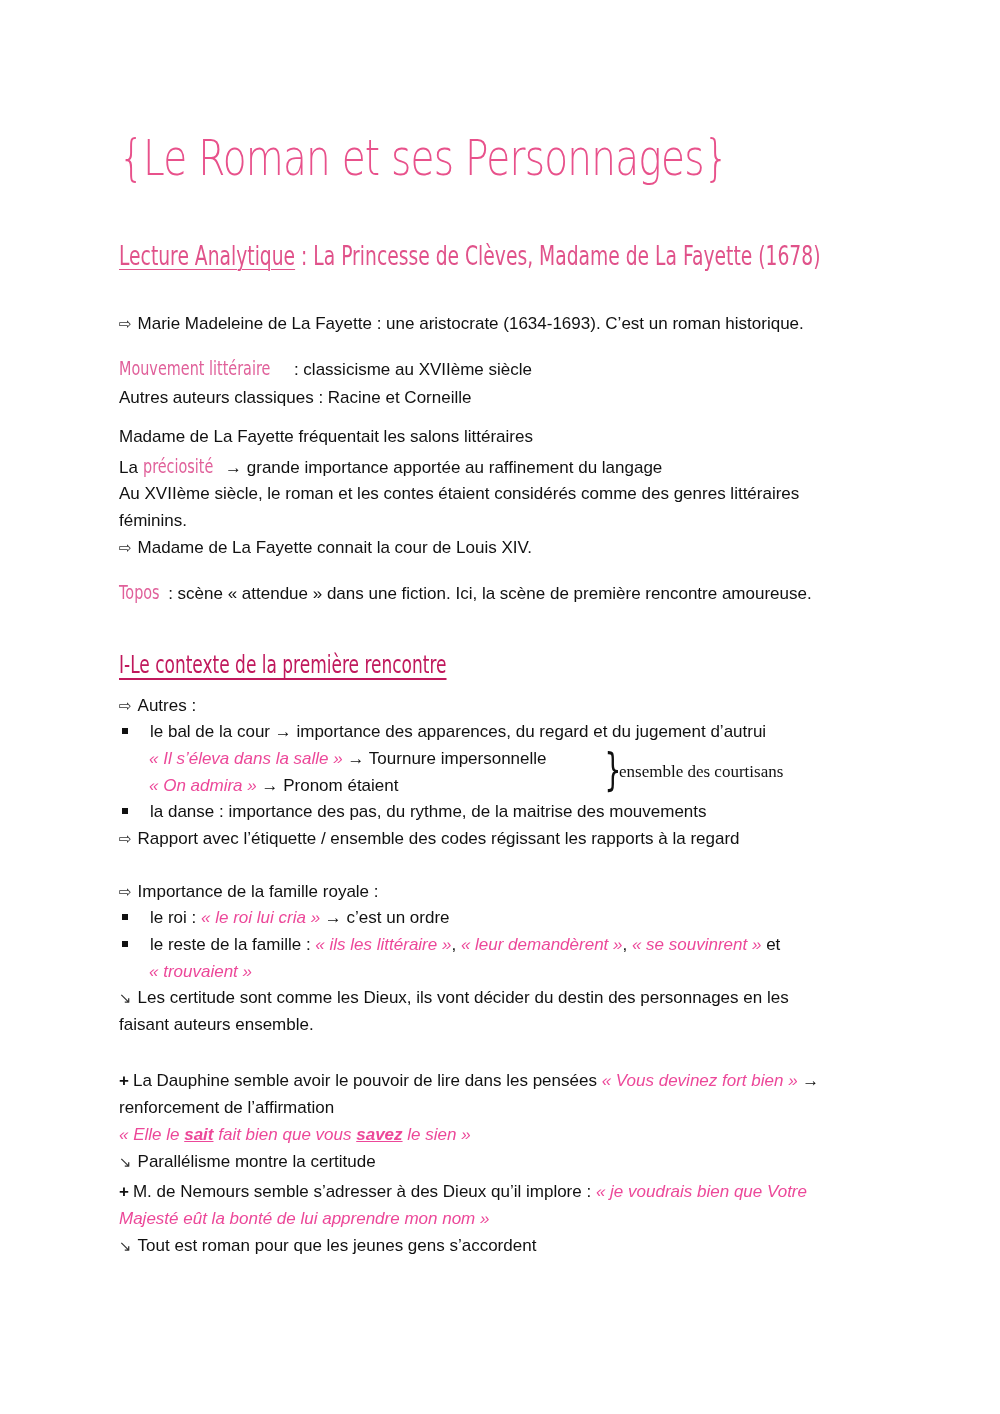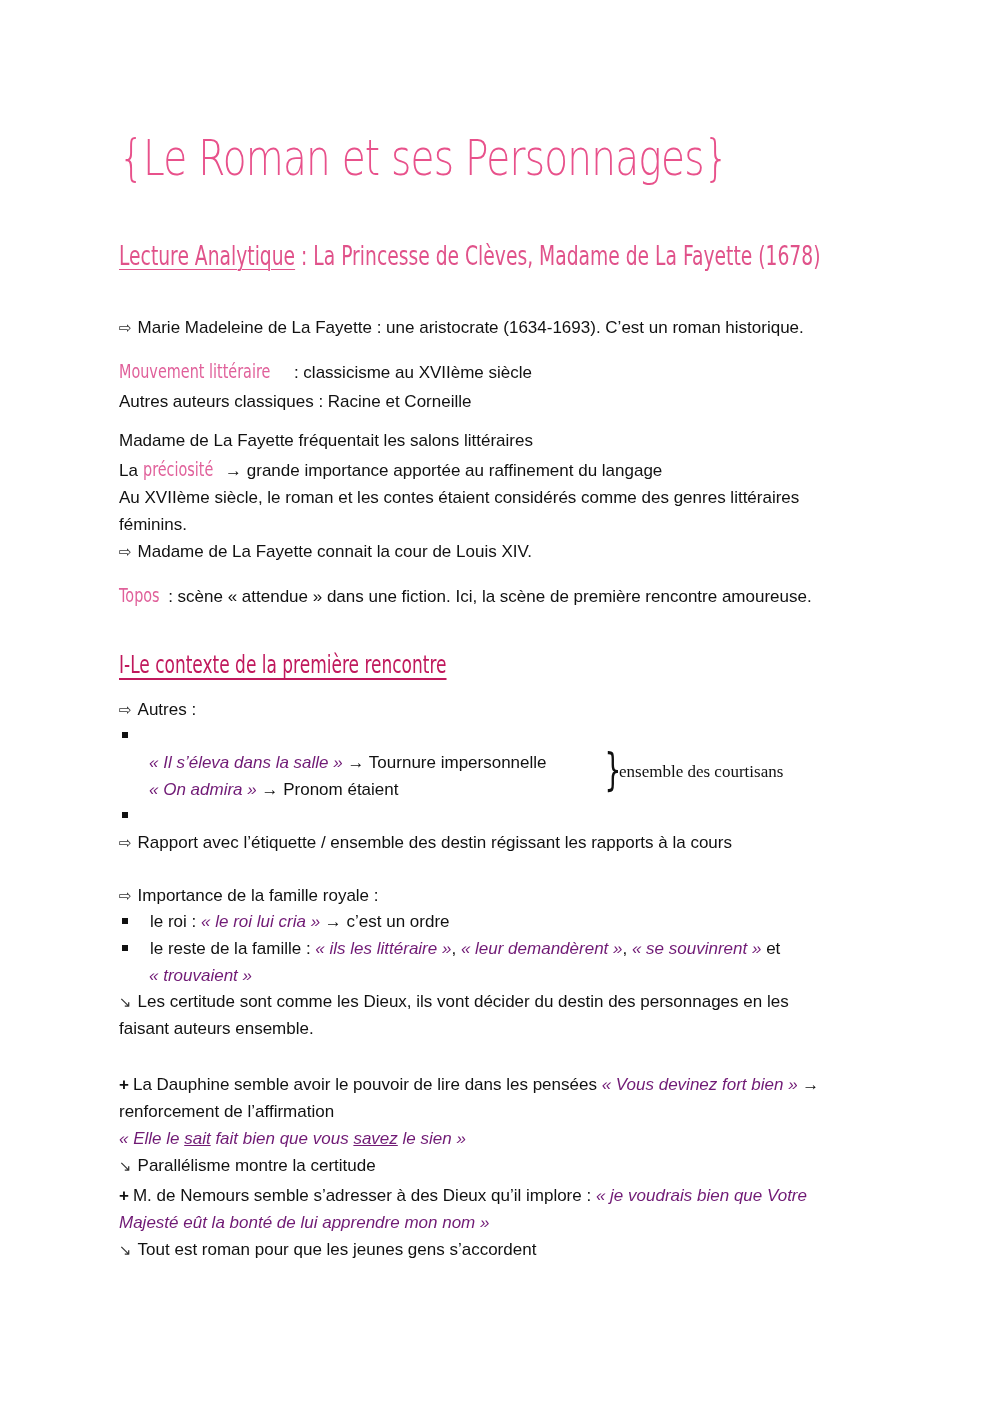--- a/index.html
+++ b/index.html
@@ -6,36 +6,36 @@
     body { width: 1000px; height: 1414px; position: relative; overflow: hidden;
            font-family: "Liberation Sans", sans-serif; color: #111111; }
     .page { position: absolute; left: 119px; top: 0; width: 770px; }
     .title { position: absolute; top: 128px; left: 0; font-family: "DejaVu Sans", sans-serif;
              font-size: 50px; color: #E8518B; letter-spacing: -1px; font-weight: 300;
              transform: scaleX(0.78); transform-origin: left; white-space: nowrap; line-height: 60px; }
     .subtitle { position: absolute; top: 240px; left: 0; font-family: "DejaVu Sans", sans-serif;
                 font-size: 26px; color: #E0528A; transform: scaleX(0.72); transform-origin: left;
                 white-space: nowrap; line-height: 32px; }
     .subtitle .u { text-decoration: underline; text-decoration-thickness: 1px; text-underline-offset: 4px; }
-    .line { position: absolute; left: 0; font-size: 17px; line-height: 27px; white-space: nowrap; }
+    .line { position: absolute; left: 0; font-size: 17px; line-height: 20px; white-space: nowrap; }
     .pinkhead { font-family: "DejaVu Sans", sans-serif; color: #E0609A; font-size: 20px;
                 display: inline-block; transform: scaleX(0.72); transform-origin: left; }
-    .q { color: #701a75; font-style: italic; }
+    .q { color: #ec4899; font-style: italic; }
     .arrow { font-family: "DejaVu Sans", sans-serif; font-size: 15px; margin-right: 6px; color: #333; }
     .bullet { display: inline-block; width: 6px; height: 6px; background: #111; margin: 0 22px 3px 3px; }
     .indent { left: 30px; }
     .section { position: absolute; left: 0; top: 650px; font-family: "DejaVu Sans", sans-serif;
                font-size: 25px; color: #C0185C; transform: scaleX(0.68); transform-origin: left;
                white-space: nowrap; text-decoration: underline; text-decoration-thickness: 2px;
                text-underline-offset: 5px; }
     .brace { position: absolute; left: 480px; top: 748px; font-size: 44px; line-height: 44px;
              font-family: "DejaVu Sans", sans-serif; transform: scaleX(0.6); }
     .brace-label { position: absolute; left: 500px; top: 762px; font-size: 17px; font-family: Liberation Serif, serif; }
     .plus { font-weight: bold; margin-right: 4px; }
-    .ul { text-decoration: underline; }
+    .ul { text-decoration: underline; font-weight: bold; }
   </style>
 </head>
 <body>
 
 <div class="page">
 
   <div class="title">{Le Roman et ses Personnages}</div>
 
   <div class="subtitle">
     <span class="u">Lecture Analytique</span><span> : La Princesse de Clèves, Madame de La Fayette (1678)</span>
@@ -68,40 +68,40 @@
     <span class="pinkhead">Topos</span><span style="margin-left:-12px"> : scène « attendue » dans une fiction. Ici, la scène de première rencontre amoureuse.</span>
   </div>
 
   <div class="section">I-Le contexte de la première rencontre</div>
 
   <div class="line" style="top:696px">
     <span class="arrow">⇨</span><span>Autres :</span>
   </div>
 
   <div class="line" style="top:722px">
-    <span class="bullet"></span>
+    <span class="bullet"></span><span>le bal de la cour → importance des apparences, du regard et du jugement d’autrui</span>
   </div>
 
   <div class="line indent" style="top:749px">
     <span class="q">« Il s’éleva dans la salle »</span><span> → Tournure impersonnelle</span>
   </div>
 
   <div class="line indent" style="top:776px">
     <span class="q">« On admira »</span><span> → Pronom étaient</span>
   </div>
 
   <div class="brace">}</div>
   <div class="brace-label">ensemble des courtisans</div>
 
   <div class="line" style="top:802px">
-    <span class="bullet"></span>
+    <span class="bullet"></span><span>la danse : importance des pas, du rythme, de la maitrise des mouvements</span>
   </div>
 
   <div class="line" style="top:829px">
-    <span class="arrow">⇨</span><span>Rapport avec l’étiquette / ensemble des destin régissant les rapports à la cours</span>
+    <span class="arrow">⇨</span><span>Rapport avec l’étiquette / ensemble des codes régissant les rapports à la regard</span>
   </div>
 
   <div class="line" style="top:882px">
     <span class="arrow">⇨</span><span>Importance de la famille royale :</span>
   </div>
 
   <div class="line" style="top:908px">
     <span class="bullet"></span><span>le roi : </span><span class="q">« le roi lui cria »</span><span> → c’est un ordre</span>
   </div>
 

